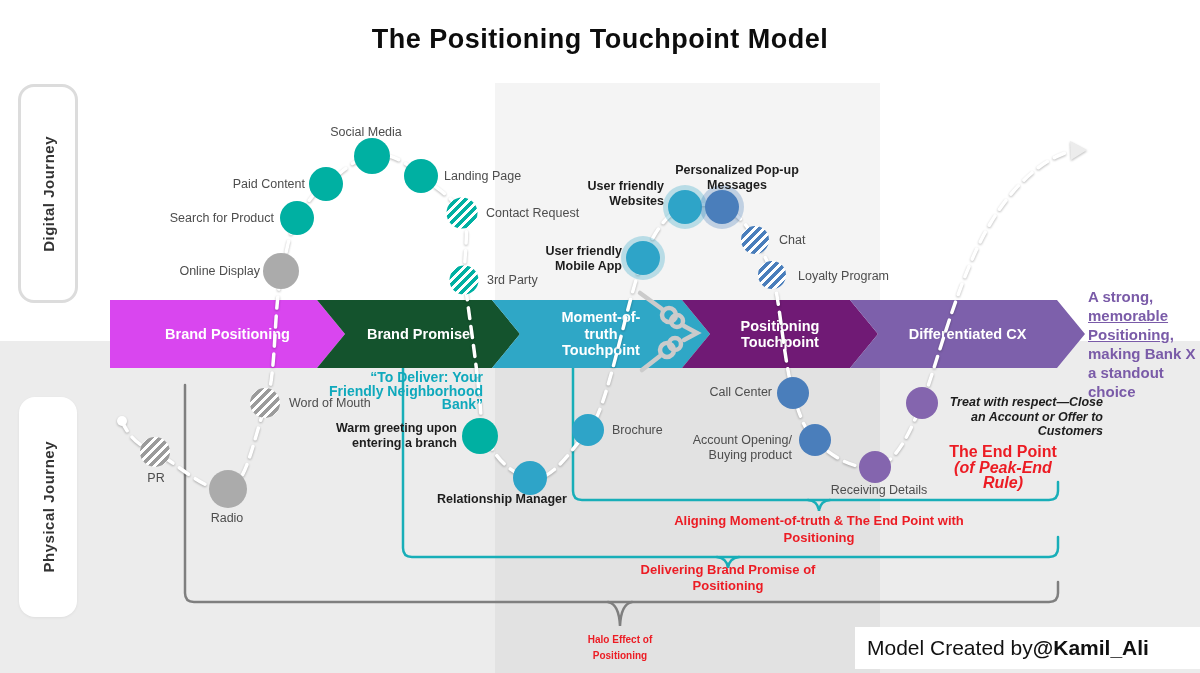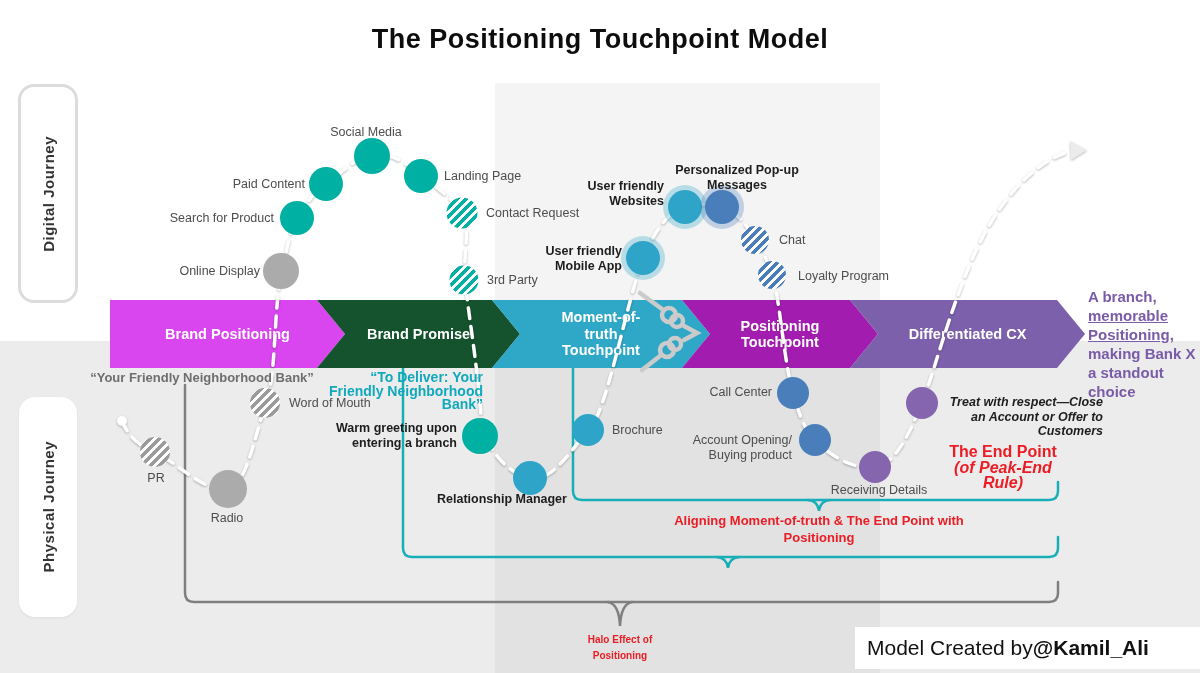--- a/index.html
+++ b/index.html
@@ -85,21 +85,21 @@
 
   <div class="arrow first" style="left:110px;width:235px;background:#d946ef;">
     <div class="at" style="width:170px;">Brand Positioning</div>
   </div>
   <div class="arrow notch" style="left:317px;width:203px;background:#14532d;">
     <div class="at" style="width:150px;">Brand Promise</div>
   </div>
   <div class="arrow notch" style="left:492px;width:218px;background:#2fa7c6;">
     <div class="at" style="width:106px;">Moment-of-truth Touchpoint</div>
   </div>
-  <div class="arrow notch" style="left:682px;width:196px;background:#a21caf;">
+  <div class="arrow notch" style="left:682px;width:196px;background:#701a75;">
     <div class="at" style="width:104px;">Positioning Touchpoint</div>
   </div>
   <div class="arrow notch" style="left:850px;width:235px;background:#7d60ab;">
     <div class="at" style="width:130px;">Differentiated CX</div>
   </div>
 
   <svg class="layer wave-layer" viewBox="0 0 1200 673" style="filter:drop-shadow(0 1.5px 1.2px rgba(0,0,0,0.28));">
     <circle cx="122" cy="421" r="5" fill="#ffffff"></circle>
     <path fill="none" stroke="#ffffff" stroke-width="3.5" stroke-dasharray="11 8" stroke-linecap="round" d="
       M122 421
@@ -183,30 +183,30 @@
   <div class="lbl nw ca" style="left:227px;top:511px;">Radio</div>
   <div class="lbl nw" style="left:289px;top:396px;">Word of Mouth</div>
   <div class="lbl b ra" style="right:743px;top:421px;width:135px;">Warm greeting upon entering a branch</div>
   <div class="lbl b nw ca" style="left:502px;top:492px;">Relationship Manager</div>
   <div class="lbl nw" style="left:612px;top:423px;">Brochure</div>
   <div class="lbl nw ra" style="right:428px;top:385px;">Call Center</div>
   <div class="lbl ra" style="right:408px;top:433px;width:110px;">Account Opening/ Buying product</div>
   <div class="lbl nw ca" style="left:879px;top:483px;">Receiving Details</div>
   <div class="lbl b" style="left:943px;top:395px;width:160px;text-align:right;font-style:italic;">Treat with respect—Close an Account or Offer to Customers</div>
 
-  <div class="quote-gray">“Your Friendly Neighborhood Bank”</div>
   <div class="quote-teal">“To Deliver: Your Friendly Neighborhood Bank”</div>
 
   <div class="red red-endpoint">
     <div>The End Point</div>
     <div class="sub">(of Peak-End Rule)</div>
   </div>
   <div class="red red-aligning">Aligning Moment-of-truth &amp; The End Point with Positioning</div>
+  <div class="red red-delivering">Delivering Brand Promise of Positioning</div>
   <div class="red red-halo">Halo Effect of Positioning</div>
 
-  <div class="purple-note"><span>A branch, </span><span class="u">memorable Positioning</span><span>, making Bank X a standout choice</span></div>
+  <div class="purple-note"><span>A strong, </span><span class="u">memorable Positioning</span><span>, making Bank X a standout choice</span></div>
 
   <div class="footer">
     <span>Model Created by </span>
       <span class="bold">@Kamil_Ali</span>
   </div>
 
 </div>
 
 </body></html>

